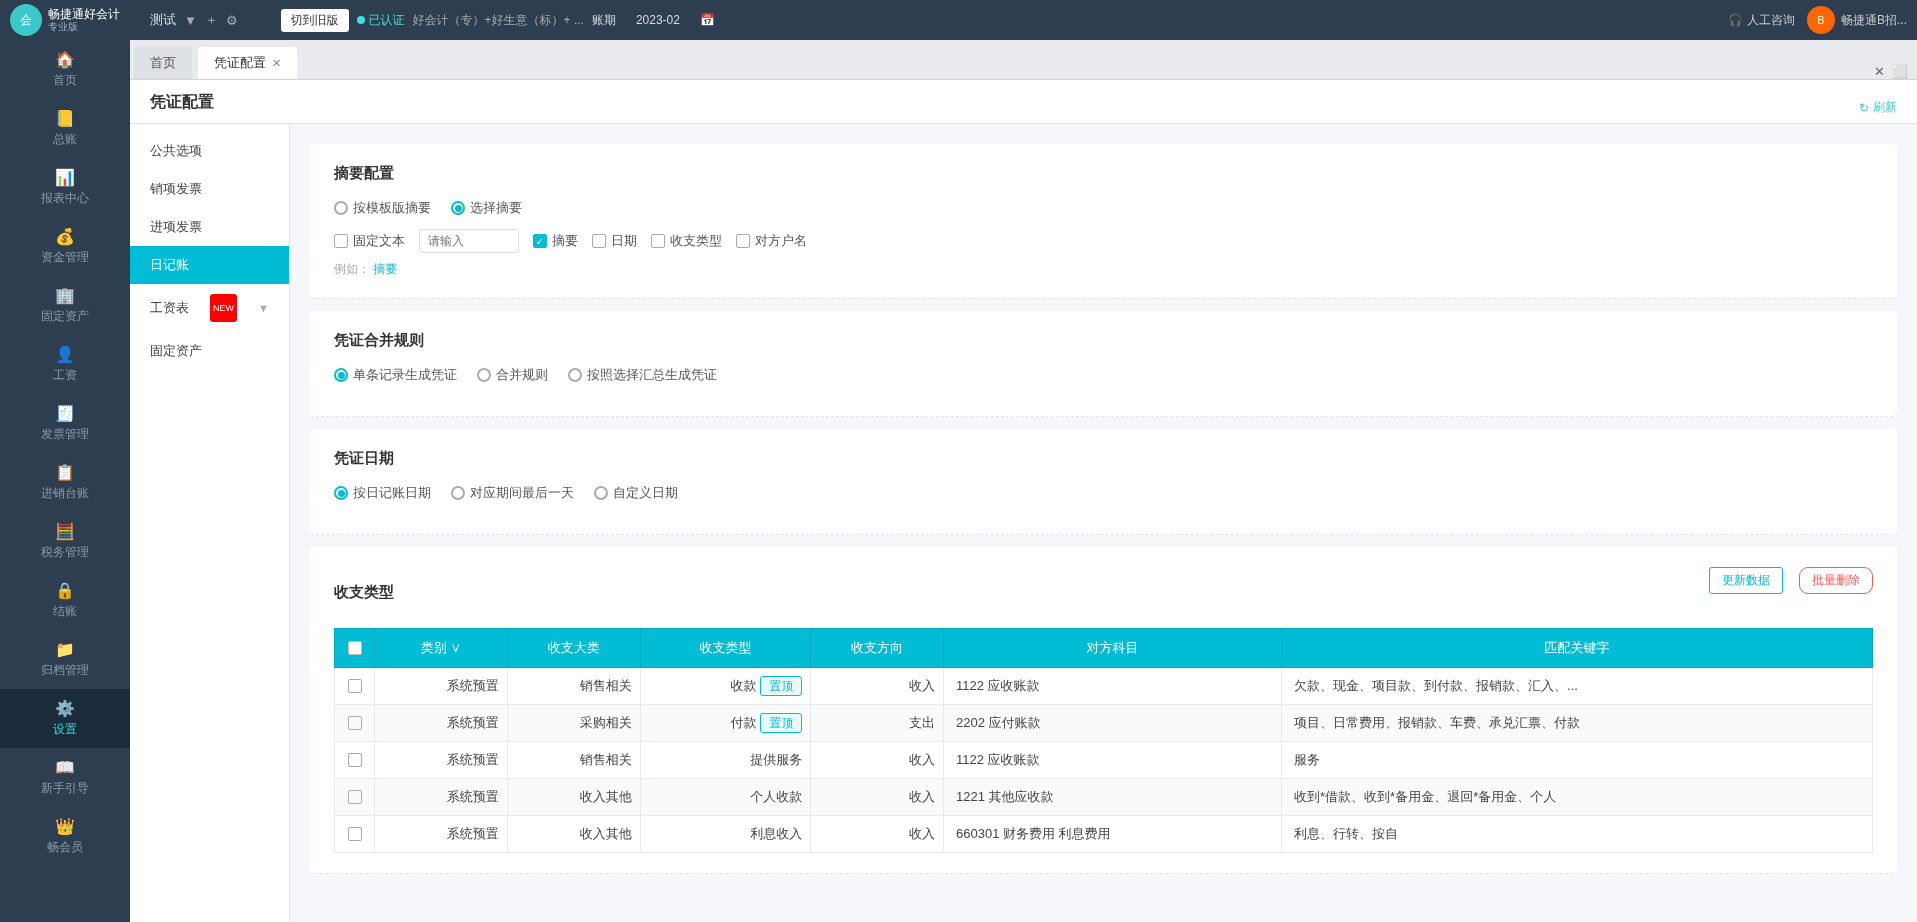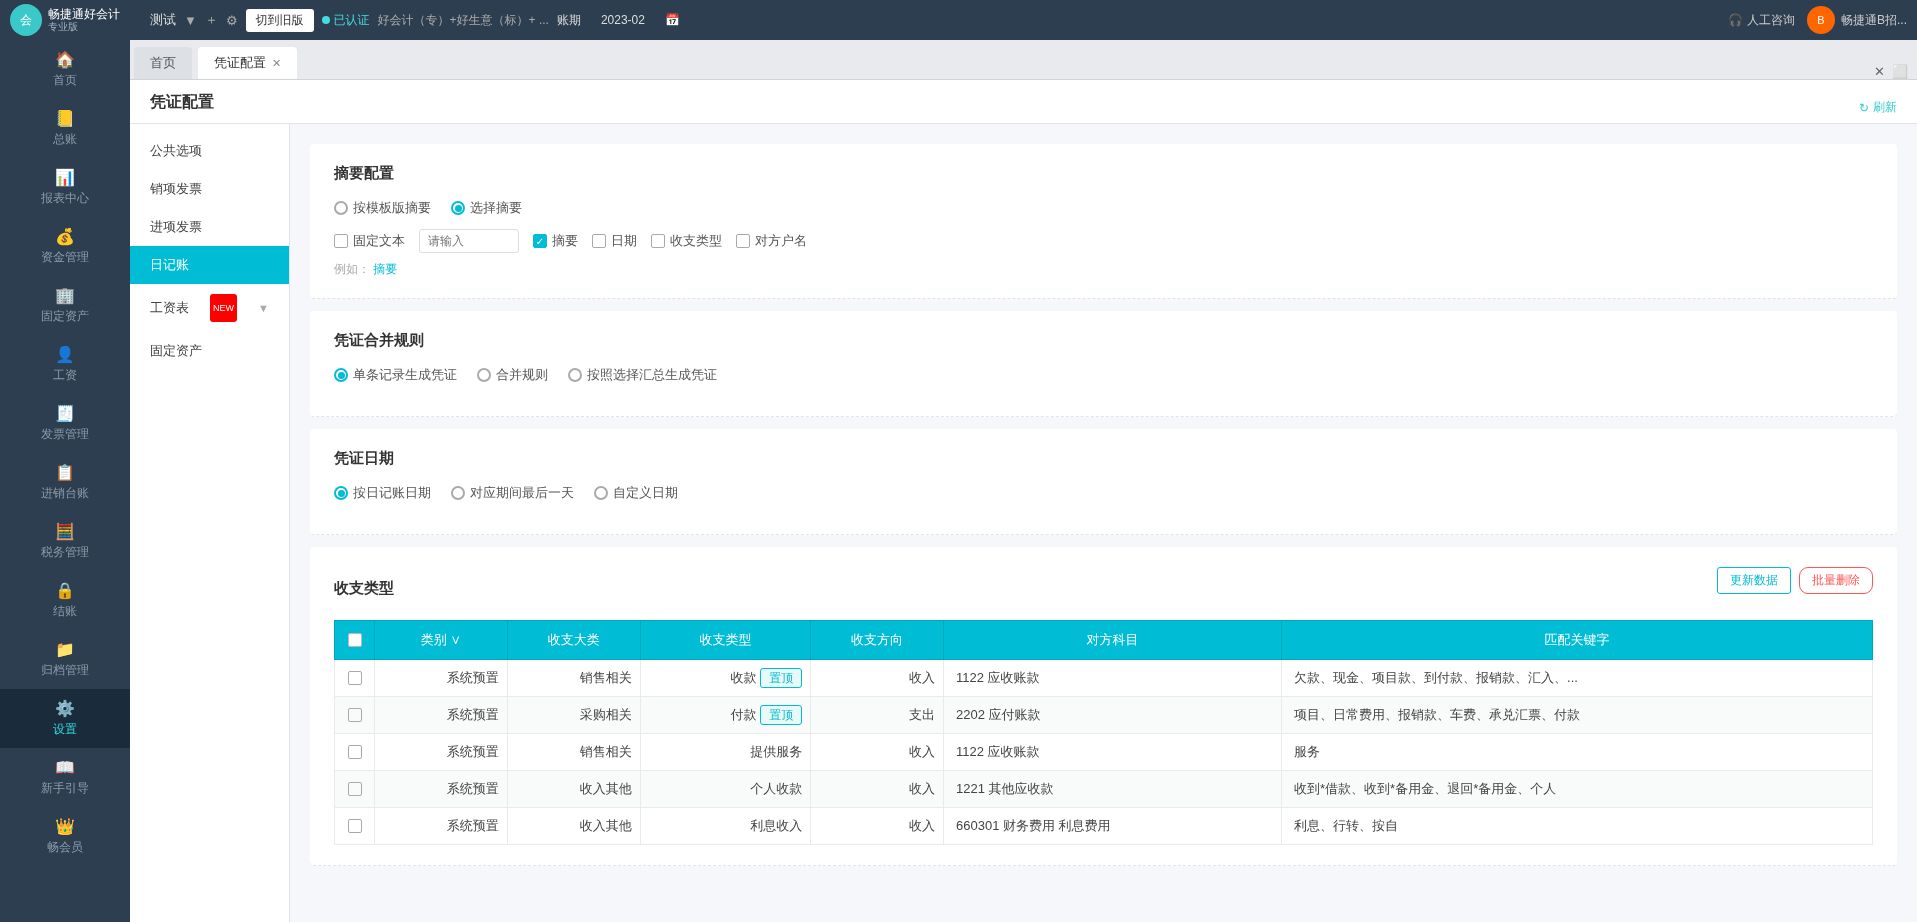--- a/index.html
+++ b/index.html
@@ -7,21 +7,21 @@
 
     
     .topbar { height: 40px; background: #2d3e50; display: flex; align-items: center; padding: 0 10px; color: #fff; flex-shrink: 0; }
     .topbar-logo { display: flex; align-items: center; width: 130px; }
     .topbar-logo-icon { width: 32px; height: 32px; background: #3bc8c8; border-radius: 50%; display: flex; align-items: center; justify-content: center; font-size: 12px; color: #fff; margin-right: 6px; }
     .topbar-logo-text { font-size: 12px; color: #fff; line-height: 1.2; }
     .topbar-logo-text .sub { font-size: 10px; color: #a0b0c0; }
     .topbar-middle { display: flex; align-items: center; gap: 8px; flex: 1; padding: 0 10px; }
     .topbar-test { color: #ddd; font-size: 13px; }
     .topbar-dropdown { color: #aaa; cursor: pointer; }
-    .topbar-btn-switch { background: #fff; color: #333; border: none; border-radius: 3px; padding: 3px 10px; font-size: 12px; cursor: pointer; }
+    .topbar-btn-switch { background: #fff; color: #333; border: none; border-radius: 3px; padding: 3px 10px; font-size: 12px; cursor: pointer; margin-left: 35px; }
     .topbar-tag { background: transparent; color: #4dd; font-size: 12px; display: flex; align-items: center; gap: 4px; }
     .topbar-tag .dot { width: 8px; height: 8px; background: #4dd; border-radius: 50%; }
     .topbar-period { color: #ddd; font-size: 12px; display: flex; align-items: center; gap: 20px; }
     .topbar-right { display: flex; align-items: center; gap: 12px; margin-left: auto; }
     .topbar-right-item { color: #ccc; font-size: 12px; cursor: pointer; display: flex; align-items: center; gap: 4px; }
     .avatar { width: 28px; height: 28px; background: #f60; border-radius: 50%; display: flex; align-items: center; justify-content: center; color: #fff; font-size: 11px; }
 
     
     .main-layout { display: flex; flex: 1; overflow: hidden; }
 
@@ -71,21 +71,21 @@
     
     .checkbox-row { display: flex; align-items: center; gap: 14px; margin-bottom: 8px; }
     .checkbox-item { display: flex; align-items: center; gap: 5px; cursor: pointer; font-size: 13px; color: #555; }
     .checkbox-box { width: 14px; height: 14px; border: 1px solid #aaa; border-radius: 2px; display: flex; align-items: center; justify-content: center; }
     .checkbox-box.checked { background: #00bcd4; border-color: #00bcd4; color: #fff; font-size: 10px; }
     .text-input { border: 1px solid #ddd; border-radius: 3px; padding: 4px 8px; font-size: 12px; color: #999; width: 100px; }
     .example-text { color: #00bcd4; font-size: 12px; margin-top: 6px; }
     .example-label { color: #aaa; font-size: 12px; }
 
     
-    .table-header-row { display: flex; justify-content: flex-end; gap: 8px; margin-bottom: 16px; padding-left: 30px; }
+    .table-header-row { display: flex; justify-content: flex-end; gap: 16px; margin-bottom: 24px; padding-left: 30px; }
     .btn-update { background: #fff; border: 1px solid #00bcd4; color: #00bcd4; padding: 4px 12px; border-radius: 3px; font-size: 12px; cursor: pointer; }
     .btn-delete { background: #fff; border: 1px solid #f55; color: #f55; padding: 4px 12px; border-radius: 9px; font-size: 12px; cursor: pointer; }
 
     table { width: 100%; border-collapse: collapse; font-size: 13px; }
     table thead tr { background: #00bcd4; color: #fff; }
     table thead th { padding: 10px 8px; text-align: center; font-weight: 500; border: 1px solid #00a8bc; }
     table tbody tr { background: #fff; }
     table tbody tr:nth-child(even) { background: #f9fafa; }
     table tbody td { padding: 9px 8px; text-align: right; border: 1px solid #e8eaed; color: #444; }
     .tag-btn { background: #e8faf8; border: 1px solid #00bcd4; color: #00bcd4; padding: 2px 8px; border-radius: 3px; font-size: 12px; cursor: pointer; }

